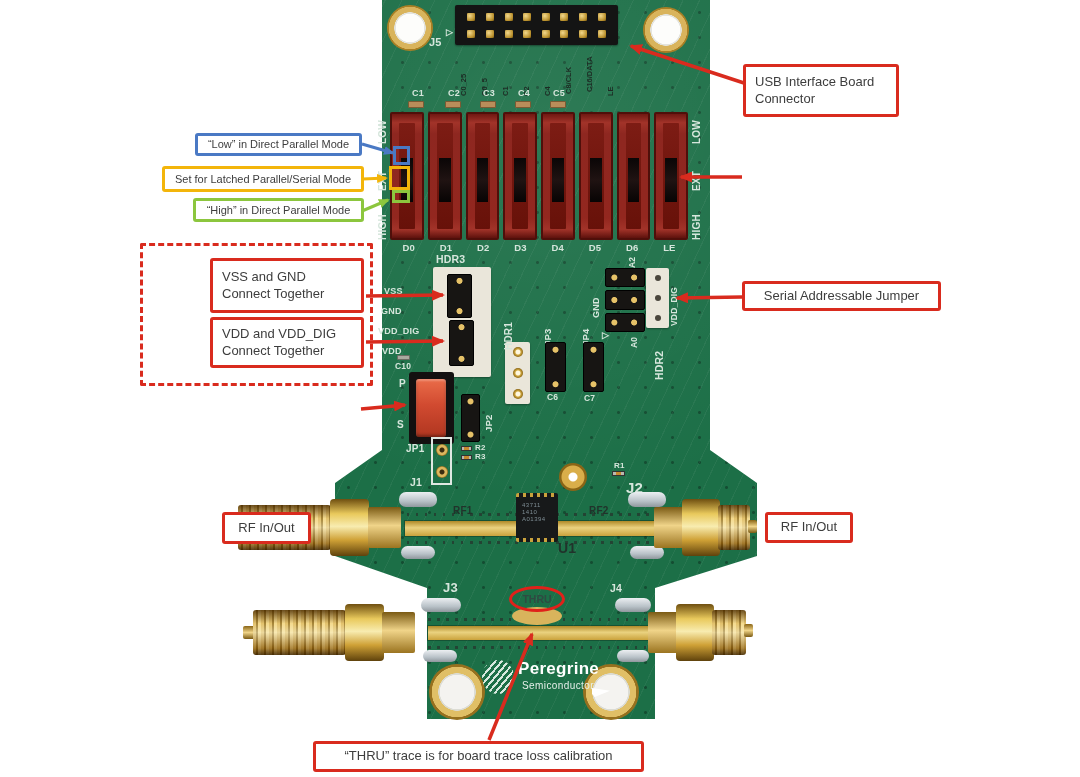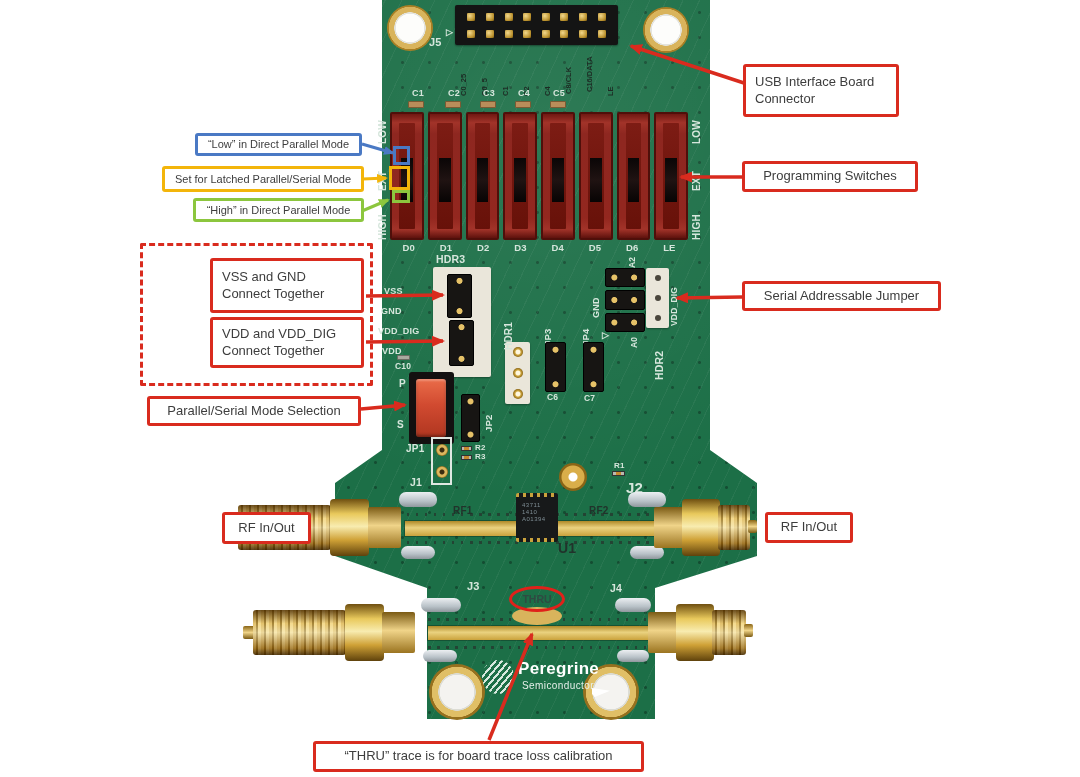--- a/index.html
+++ b/index.html
@@ -270,21 +270,21 @@
   <div class="viadots" style="left:556px;top:541px;width:118px"></div>
   <div class="trace" style="left:558px;top:521px;width:110px;height:15px"></div>
   <span class="lbl dk" style="left:589px;top:505px;font-size:10px">RF2</span>
   <i class="solder" style="left:628px;top:492px;width:38px;height:15px"></i>
   <i class="solder" style="left:630px;top:546px;width:34px;height:13px"></i>
   <div class="collar" style="left:654px;top:507px;width:30px;height:41px"></div>
   <div class="hex" style="left:682px;top:499px;width:38px;height:57px"></div>
   <div class="thread" style="left:718px;top:505px;width:32px;height:45px"></div>
   <i class="tip" style="left:748px;top:520px;width:9px;height:13px"></i>
 
-  <span class="lbl" style="left:467px;top:580px;font-size:11px">J3</span>
+  <span class="lbl" style="left:443px;top:580px;font-size:13px">J3</span>
   <span class="lbl" style="left:610px;top:582px;font-size:10.5px">J4</span>
   <i class="tip" style="left:243px;top:626px;width:12px;height:13px"></i>
   <div class="thread" style="left:253px;top:610px;width:93px;height:45px"></div>
   <div class="hex" style="left:345px;top:604px;width:39px;height:57px"></div>
   <div class="collar" style="left:382px;top:612px;width:33px;height:41px"></div>
   <i class="solder" style="left:421px;top:598px;width:40px;height:14px"></i>
   <i class="solder" style="left:423px;top:650px;width:34px;height:12px"></i>
   <div class="viadots" style="left:428px;top:618px;width:225px"></div>
   <div class="viadots" style="left:428px;top:646px;width:225px"></div>
   <div class="trace" style="left:428px;top:626px;width:225px;height:14px"></div>
@@ -329,45 +329,39 @@
     <line x1="361" y1="409" x2="405" y2="405" stroke="#d92b1e" stroke-width="3.5" marker-end="url(#mred)"></line>
     <line x1="489" y1="740" x2="532" y2="634" stroke="#d92b1e" stroke-width="3.5" marker-end="url(#mred)"></line>
     <line x1="362" y1="144" x2="393" y2="153" stroke="#4a79c4" stroke-width="3" marker-end="url(#mblue)"></line>
     <line x1="363" y1="179" x2="386" y2="178" stroke="#f3b50a" stroke-width="3" marker-end="url(#myellow)"></line>
     <line x1="362" y1="211" x2="388" y2="200" stroke="#8cc63e" stroke-width="3" marker-end="url(#mgreen)"></line>
   </svg>
 
   <div class="co la" style="left:743px;top:64px;width:156px;height:53px">
       <span>USB Interface Board Connector</span>
     </div>
-  <div class="co" style="left:742px;top:161px;width:176px;height:31px">
-      <span>Programming Switches</span>
-    </div>
   <div class="co" style="left:742px;top:281px;width:199px;height:30px">
       <span>Serial Addressable Jumper</span>
     </div>
   <div class="co blue" style="left:195px;top:133px;width:167px;height:23px">
       <span>“Low” in Direct Parallel Mode</span>
     </div>
   <div class="co yellow" style="left:162px;top:166px;width:202px;height:26px">
       <span>Set for Latched Parallel/Serial Mode</span>
     </div>
   <div class="co green" style="left:193px;top:198px;width:171px;height:24px">
       <span>“High” in Direct Parallel Mode</span>
     </div>
   <div class="dashbox" style="left:140px;top:243px;width:233px;height:143px"></div>
   <div class="co la" style="left:210px;top:258px;width:154px;height:55px">
       <span>VSS and GND Connect Together</span>
     </div>
   <div class="co la" style="left:210px;top:317px;width:154px;height:51px">
       <span>VDD and VDD_DIG Connect Together</span>
     </div>
-  <div class="co" style="left:147px;top:396px;width:214px;height:30px">
-      <span>Parallel/Serial Mode Selection</span>
-    </div>
   <div class="co" style="left:222px;top:512px;width:89px;height:32px">
       <span>RF In/Out</span>
     </div>
   <div class="co" style="left:765px;top:512px;width:88px;height:31px">
       <span>RF In/Out</span>
     </div>
   <div class="co" style="left:313px;top:741px;width:331px;height:31px">
       <span>“THRU” trace is for board trace loss calibration</span>
     </div>
 

